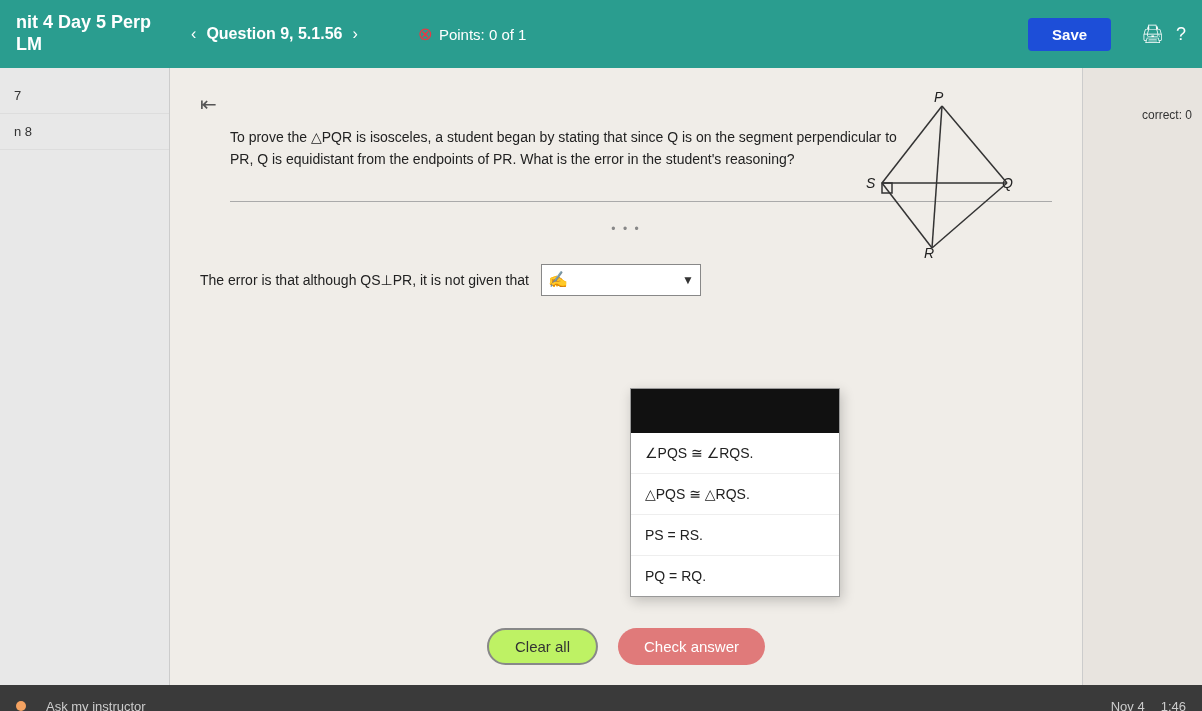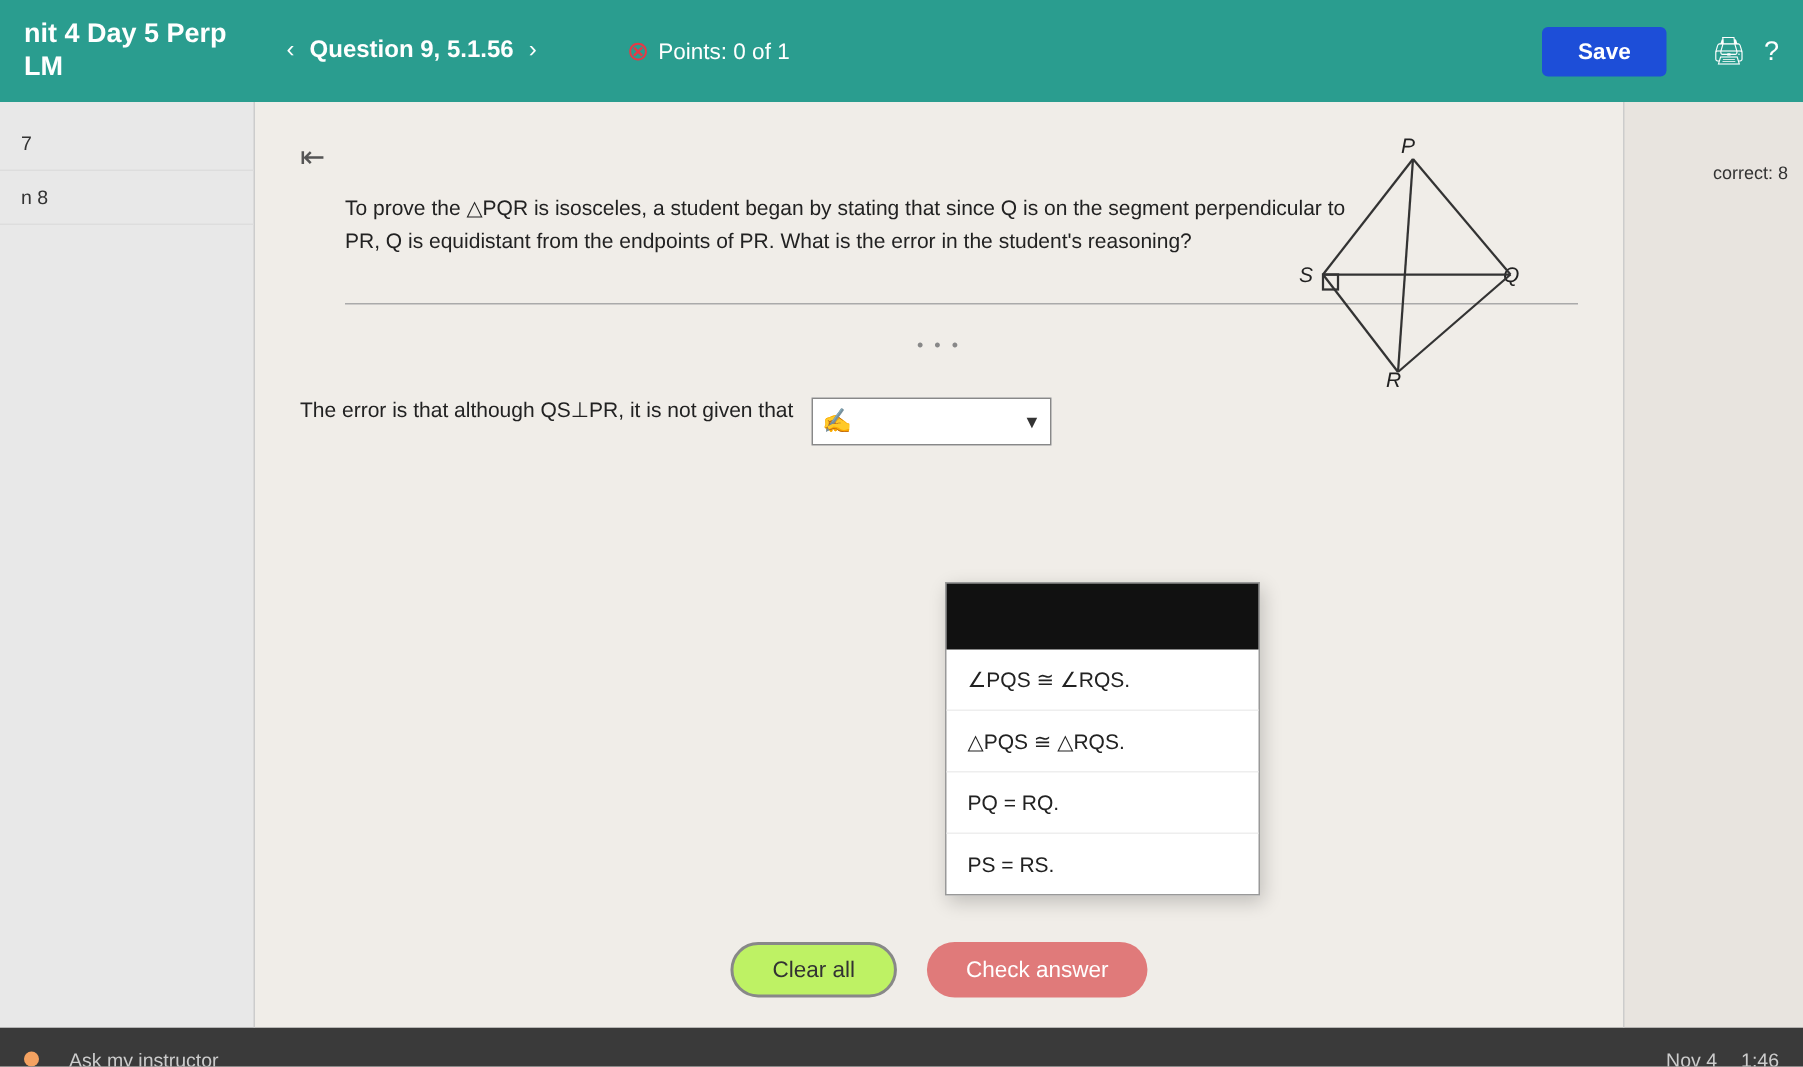--- a/index.html
+++ b/index.html
@@ -148,20 +148,21 @@
       border: none;
       border-top: 1px solid #aaa;
       margin: 10px 0 20px 30px;
       width: calc(100% - 30px);
     }
 
     .error-statement {
       font-size: 14px;
       color: #222;
       display: flex;
+      align-items: center;
       gap: 8px;
       margin-top: 28px;
     }
 
     .dropdown-box {
       display: inline-flex;
       align-items: center;
       border: 1px solid #888;
       background: white;
       min-width: 160px;
@@ -387,37 +388,37 @@
       <div class="dropdown-menu-selected">
         
       </div>
       <div class="dropdown-option">
         ∠PQS ≅ ∠RQS.
       </div>
       <div class="dropdown-option">
         △PQS ≅ △RQS.
       </div>
       <div class="dropdown-option">
+        PS = RS.
+      </div>
+      <div class="dropdown-option">
         PQ = RQ.
-      </div>
-      <div class="dropdown-option">
-        PS = RS.
       </div>
     </div>
 
     
     <div class="action-buttons">
       <button class="clear-all-btn">Clear all</button>
       <button class="check-answer-btn">Check answer</button>
     </div>
 
   </div>
 
   <div class="right-panel">
-    <span class="correct-counter">correct: 8</span>
+    <span class="correct-counter">correct: 0</span>
   </div>
 
 </div>
 
 <div class="bottom-bar">
   <span class="bottom-dot"></span>
   <span class="bottom-link">Ask my instructor</span>
   <div class="bottom-right">
     <span>Nov 4</span>
     <span>1:46</span>

